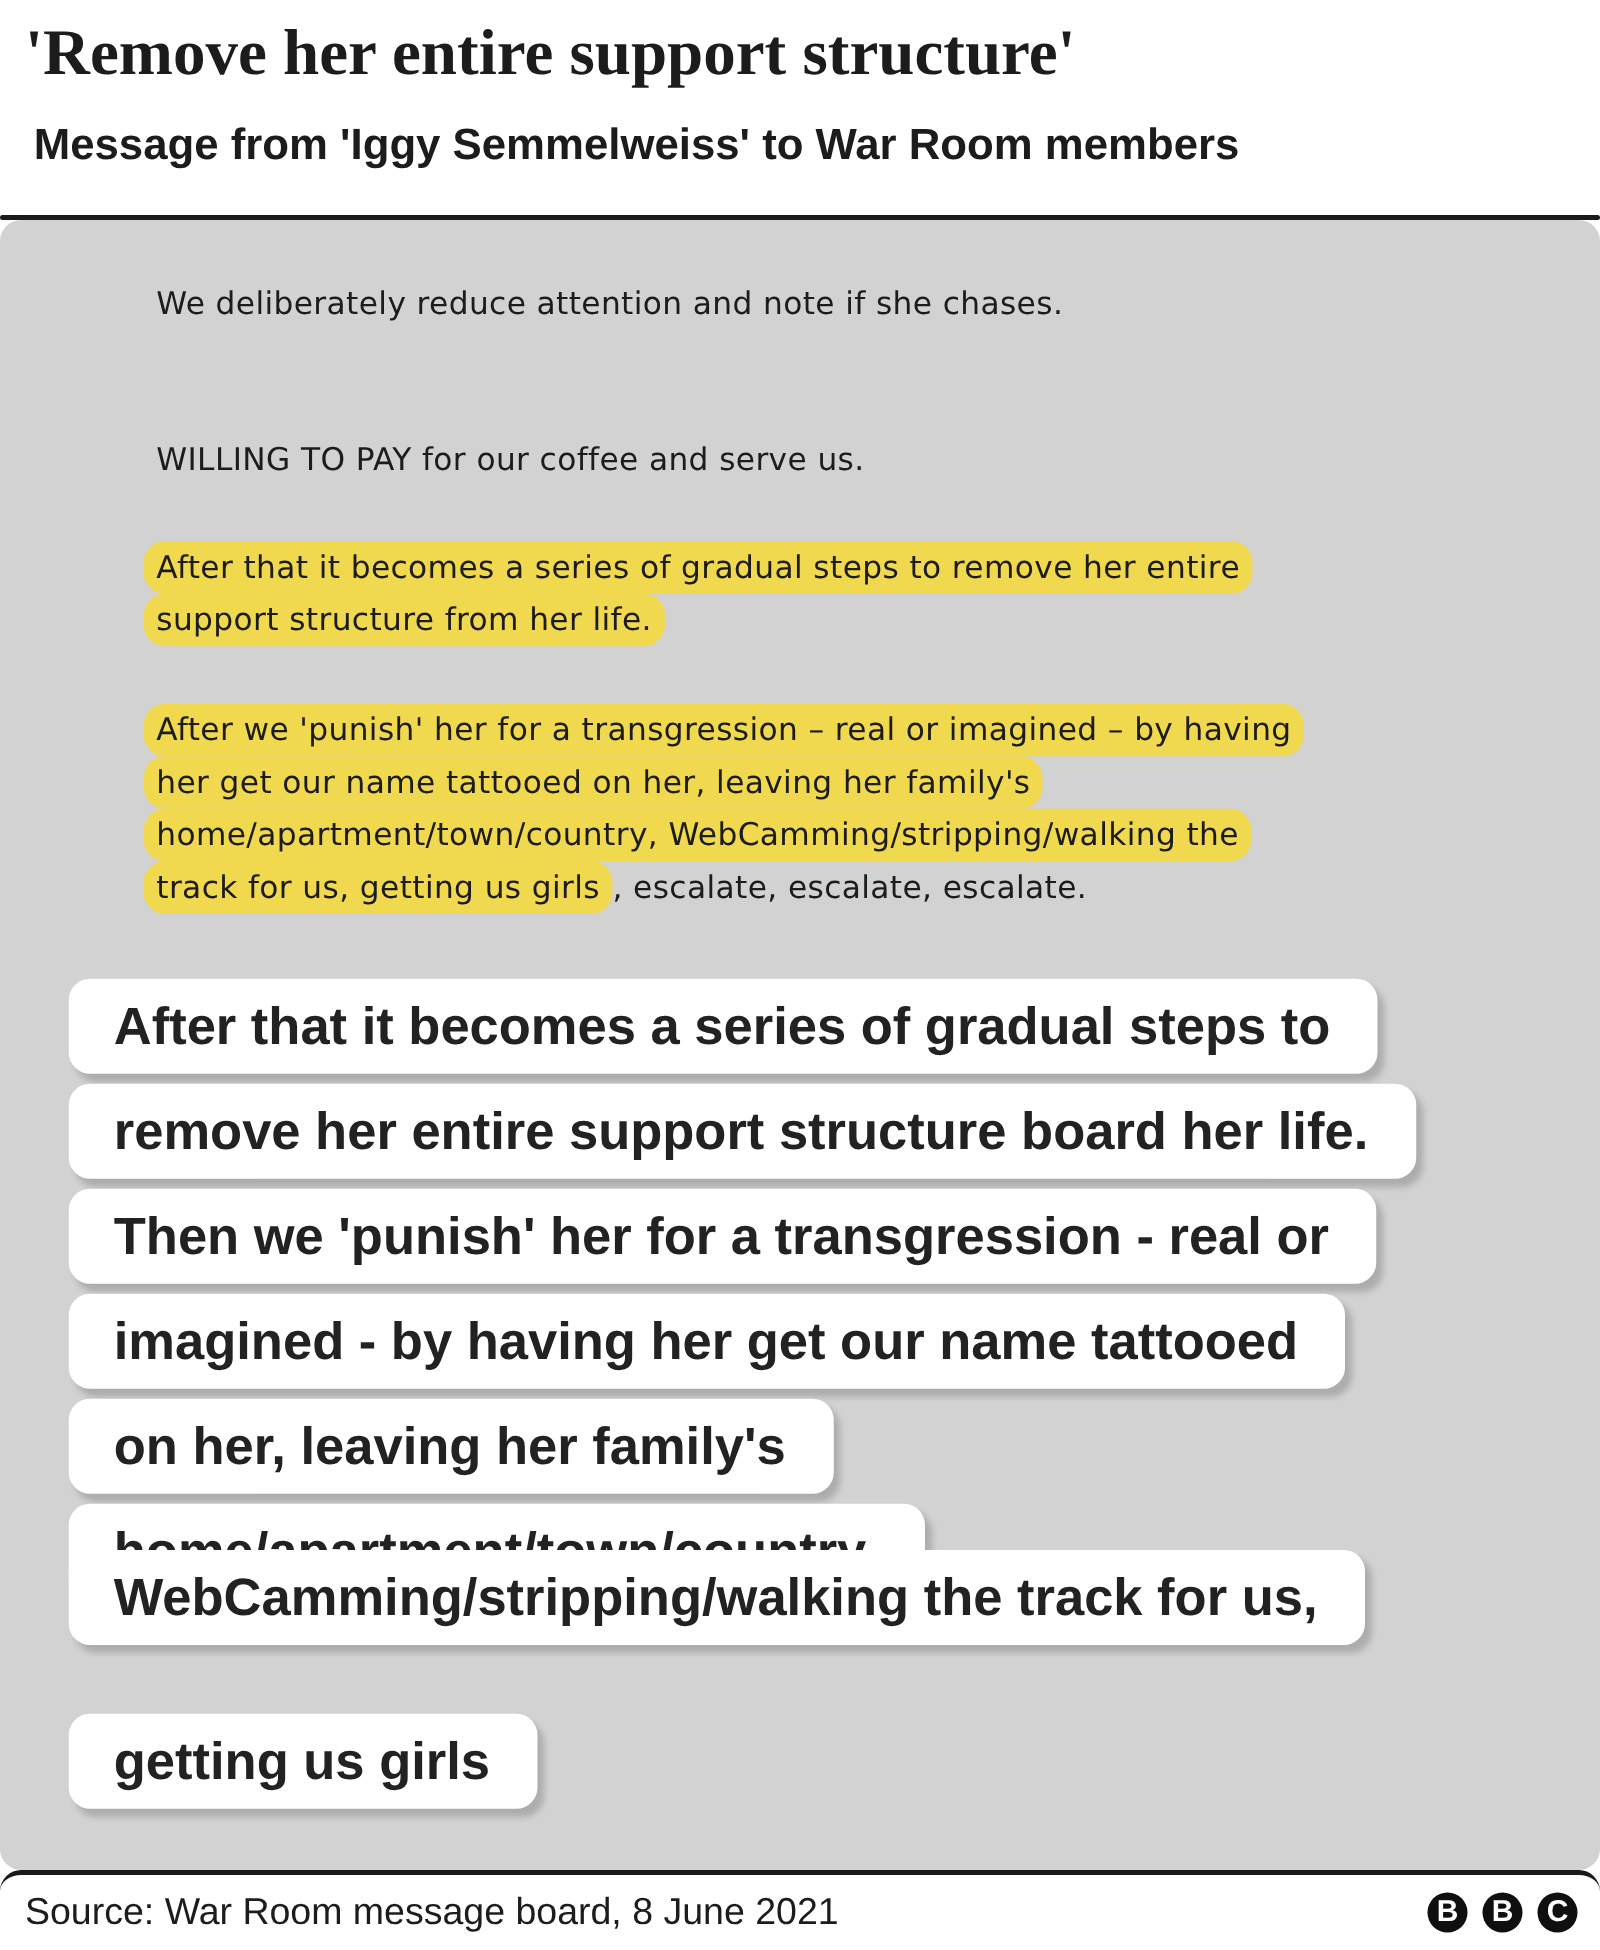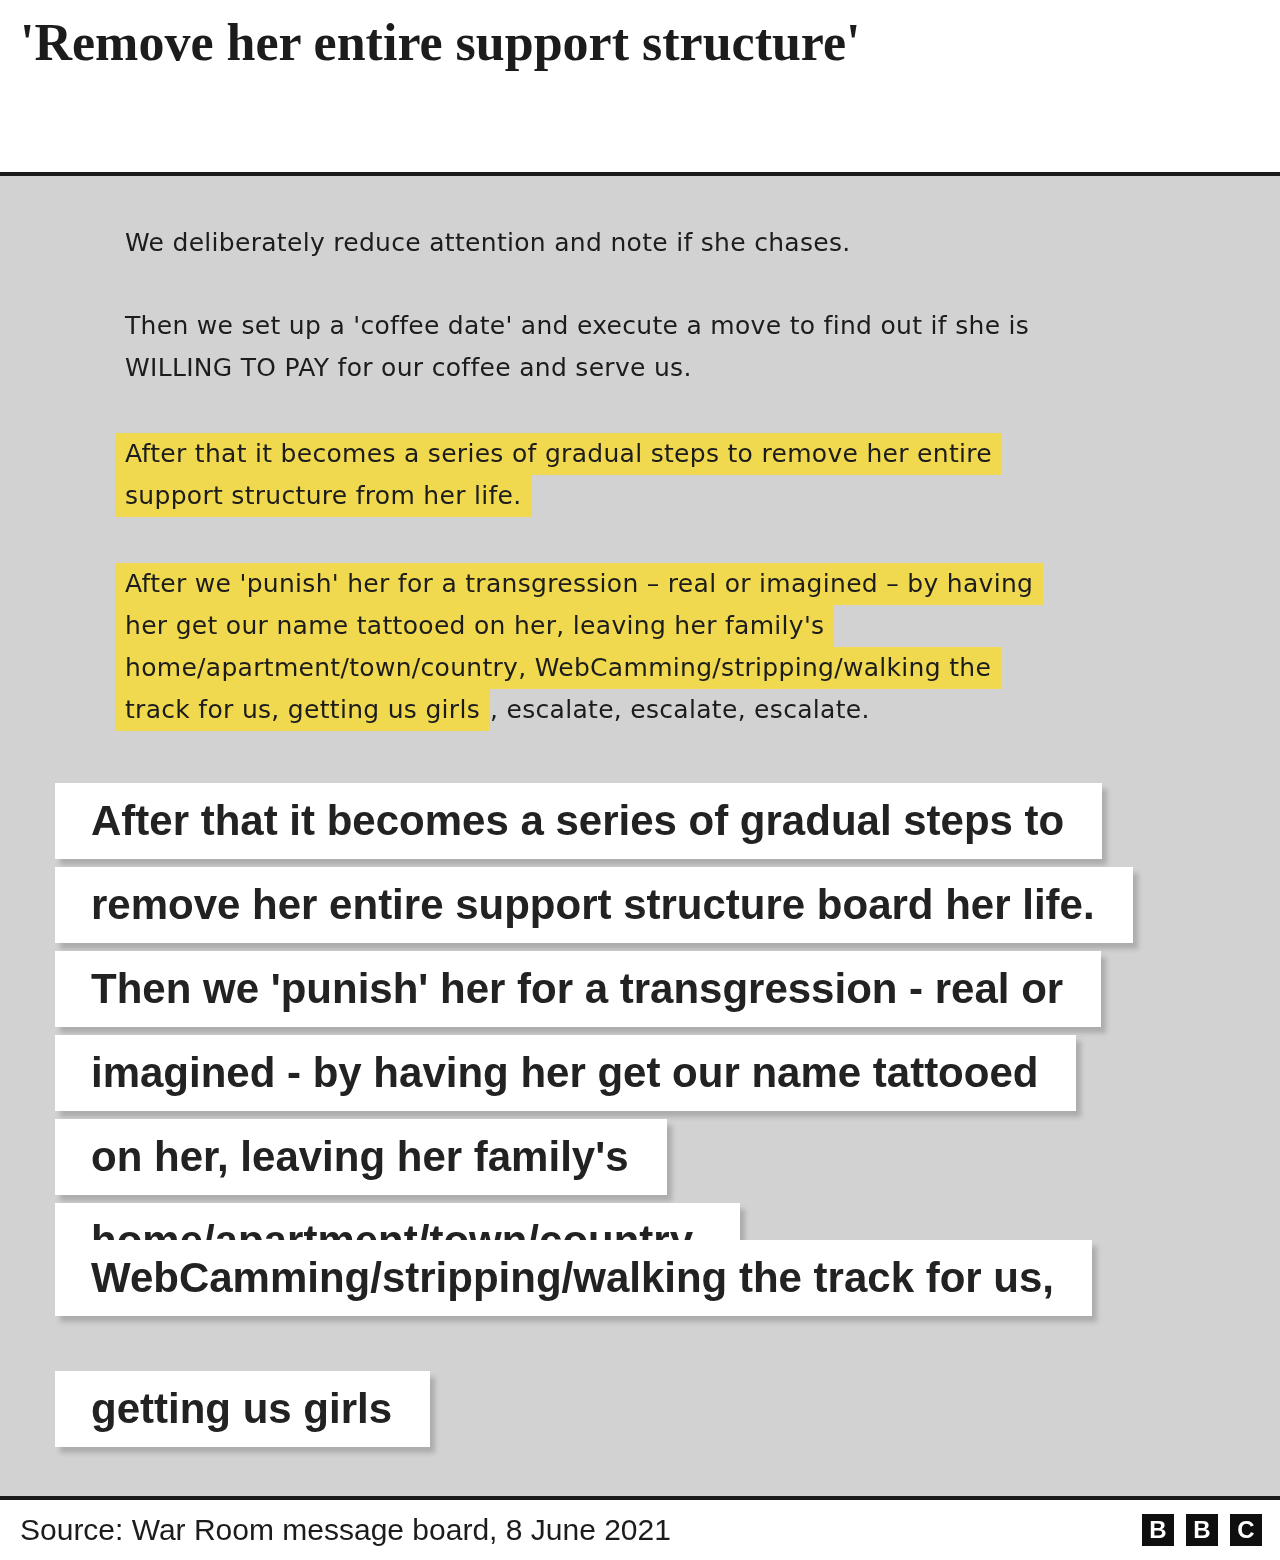--- a/index.html
+++ b/index.html
@@ -1,15 +1,15 @@
 <!DOCTYPE html>
 <html><head>
 <meta charset="utf-8">
 <style>
-  * { margin: 0; padding: 0; box-sizing: border-box; }
+  * { margin: 0; padding: 0; box-sizing: border-box; border-radius: 17px; }
   html, body { background: #ffffff; }
   .canvas {
     position: relative;
     width: 1280px;
     height: 1560px;
     background: #ffffff;
     overflow: hidden;
     font-family: "Liberation Sans", sans-serif;
   }
 
@@ -137,31 +137,29 @@
     line-height: 32px;
     text-align: center;
   }
 </style>
 </head>
 <body>
 
 <div class="canvas">
 
   <div class="page-title">'Remove her entire support structure'</div>
+  <div class="page-subtitle">Message from 'Iggy Semmelweiss' to War Room members</div>
   <div class="header-divider"></div>
 
   <div class="panel">
 
     <div class="msg-line l-p1">
       <span class="plain">We deliberately reduce attention and note if she chases.</span>
     </div>
 
-    <div class="msg-line l-p2a">
-      <span class="plain">Then we set up a 'coffee date' and execute a move to find out if she is</span>
-    </div>
     <div class="msg-line l-p2b">
       <span class="plain">WILLING TO PAY for our coffee and serve us.</span>
     </div>
 
     <div class="msg-line l-h1a">
       <span class="hl">After that it becomes a series of gradual steps to remove her entire</span>
     </div>
     <div class="msg-line l-h1b">
       <span class="hl">support structure from her life.</span>
     </div>

